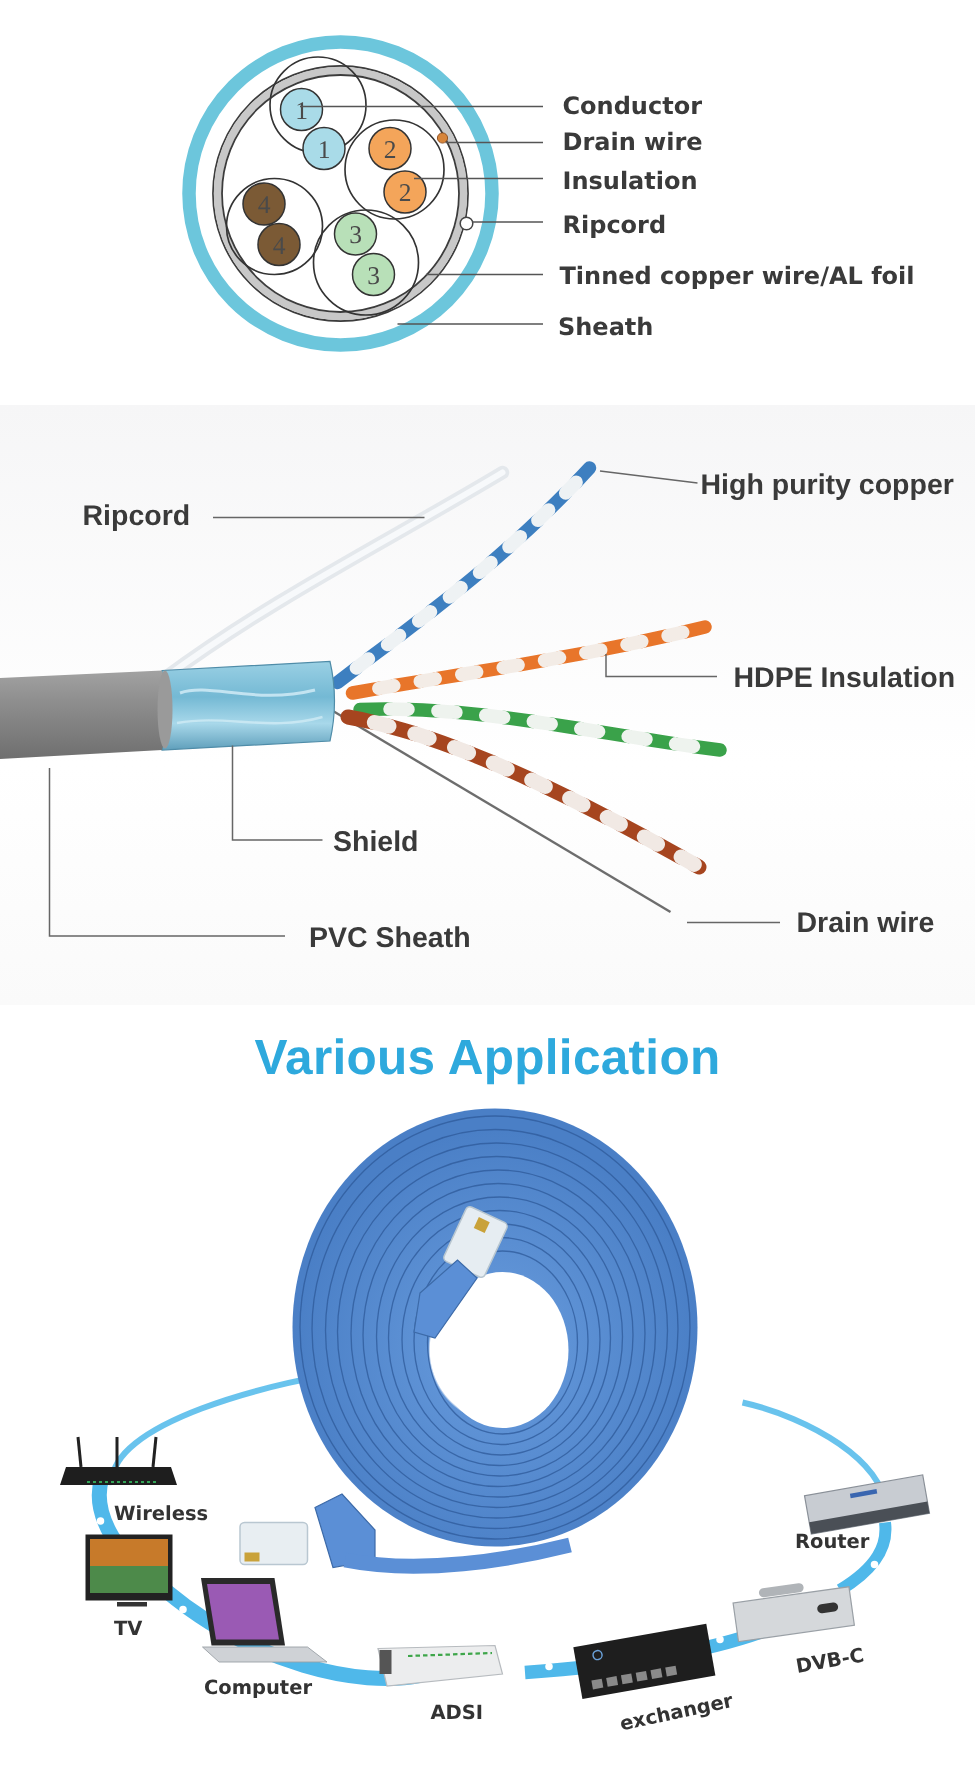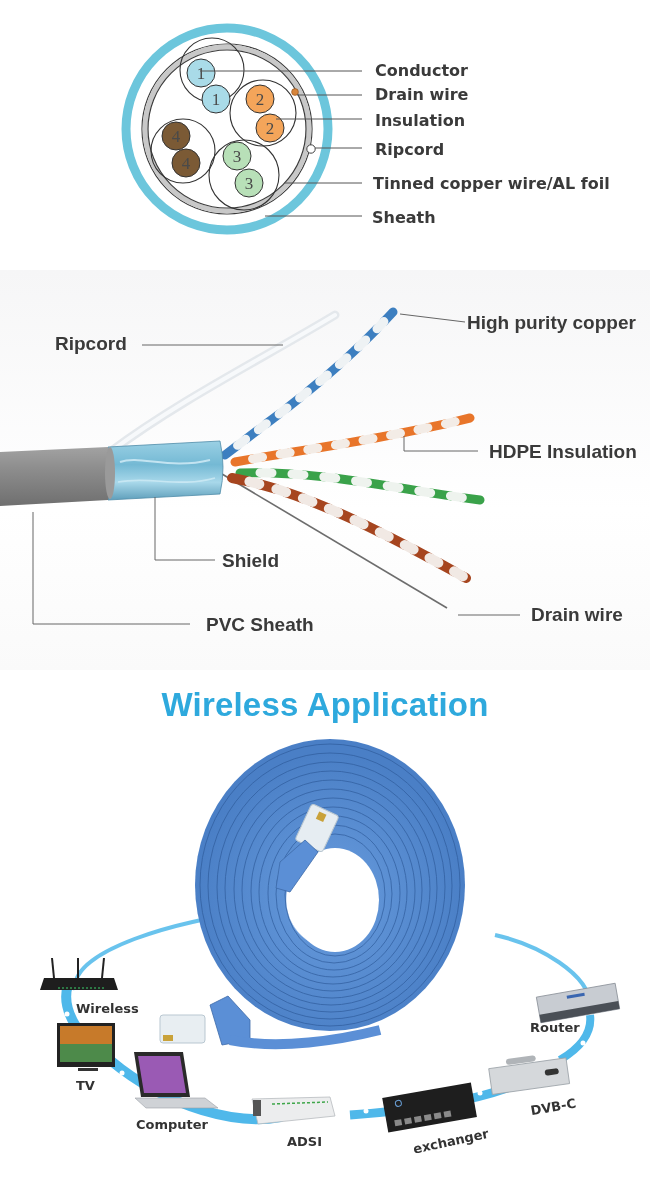--- a/index.html
+++ b/index.html
@@ -127,21 +127,21 @@
     <text class="lbl" font-size="19" x="55" y="350">Ripcord</text>
     <text class="lbl" font-size="19" x="467" y="329">High purity copper</text>
     <text class="lbl" font-size="19" x="489" y="458">HDPE Insulation</text>
     <text class="lbl" font-size="19" x="222" y="567">Shield</text>
     <text class="lbl" font-size="19" x="206" y="631">PVC Sheath</text>
     <text class="lbl" font-size="19" x="531" y="621">Drain wire</text>
   </svg>
 </div>
 
 <div class="section" id="sec-app">
-  <div class="title">Wireless Application</div>
+  <div class="title">Various Application</div>
 
   <svg width="650" height="519" viewBox="0 670 650 519">
     <defs>
       <radialGradient id="coilG" cx="0.5" cy="0.55" r="0.5">
         <stop offset="0.32" stop-color="#ffffff"></stop>
         <stop offset="0.33" stop-color="#5f93d6"></stop>
         <stop offset="1" stop-color="#4a7fc6"></stop>
       </radialGradient>
     </defs>
 

